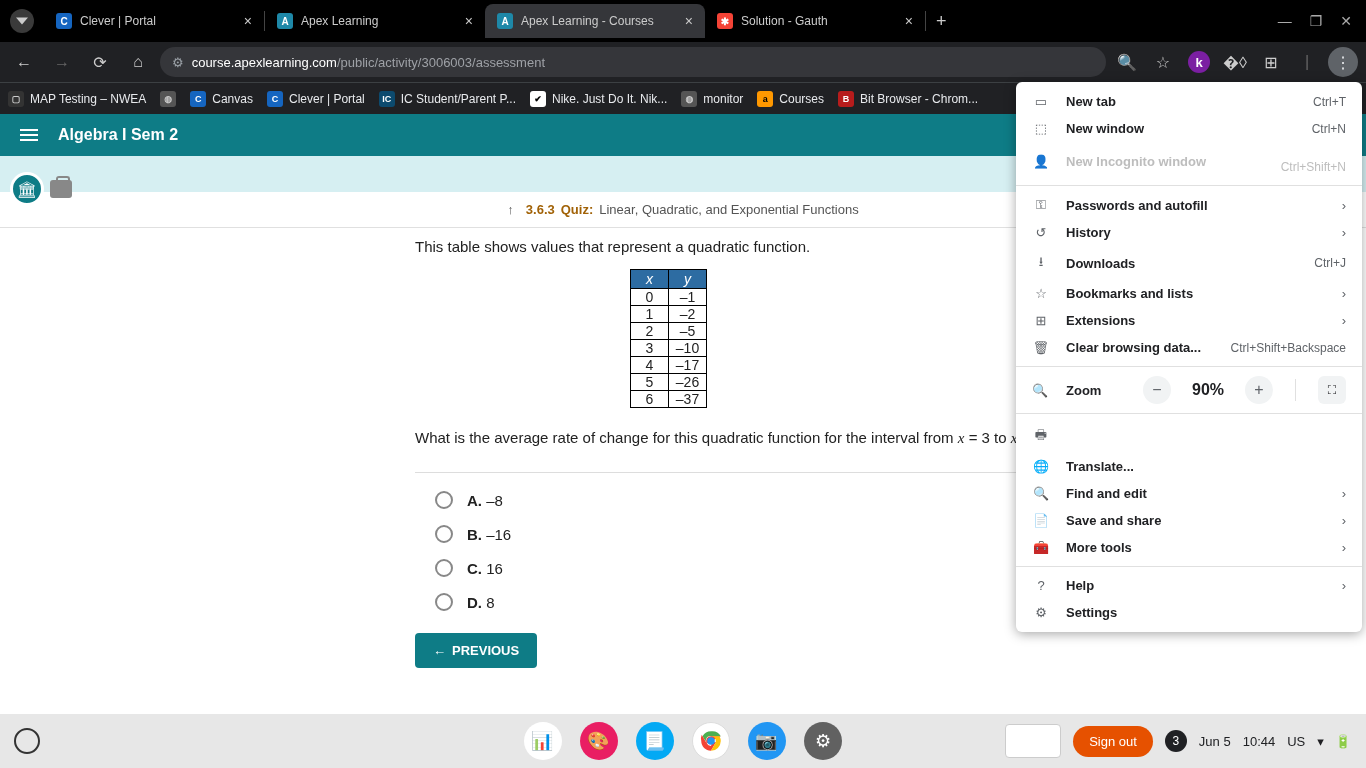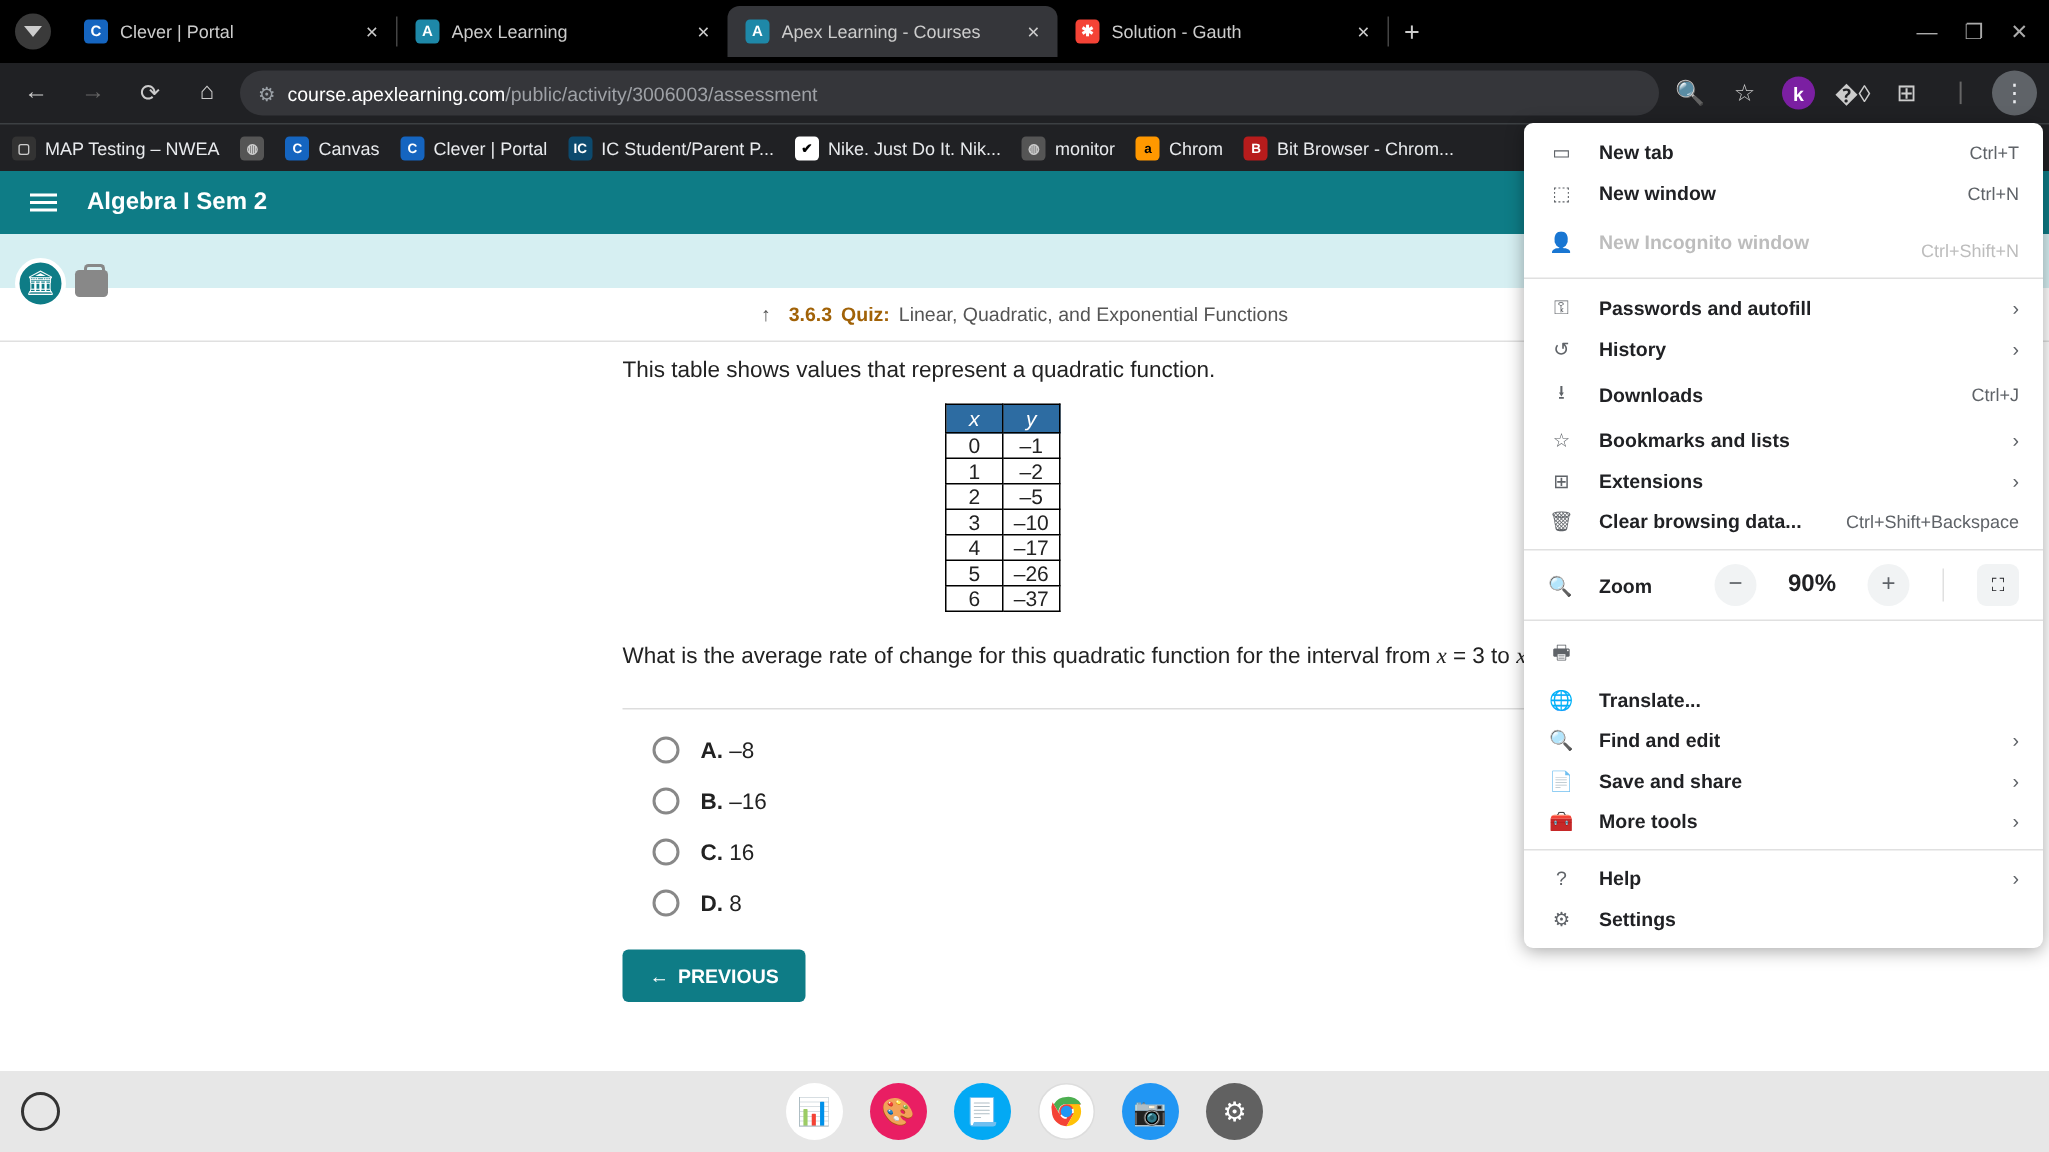--- a/index.html
+++ b/index.html
@@ -170,21 +170,21 @@
   <div class="bm">
       <span class="fav" style="background:#fff;color:#000">✔</span>
       <span>Nike. Just Do It. Nik...</span>
     </div>
   <div class="bm">
       <span class="fav" style="background:#555;color:#ccc">◍</span>
       <span>monitor</span>
     </div>
   <div class="bm">
       <span class="fav" style="background:#ff9800;color:#000">a</span>
-      <span>Chrom</span>
+      <span>Courses</span>
     </div>
   <div class="bm">
       <span class="fav" style="background:#b71c1c;color:#fff">B</span>
       <span>Bit Browser - Chrom...</span>
     </div>
 </div>
 
 <div class="page">
   <div class="course-hdr">
     <div class="ham">
@@ -372,13 +372,23 @@
           <circle cx="24" cy="24" r="22" fill="#fff"></circle>
           <path fill="#4caf50" d="M24 6a18 18 0 00-15.6 9l9.3 16.1A9 9 0 0124 15h18A18 18 0 0024 6z"></path>
           <path fill="#f44336" d="M42 15H24a9 9 0 00-7.8 13.5l-9.3-16A18 18 0 006 24c0 9.9 8.1 18 18 18l9.3-16.1A9 9 0 0024 33a9 9 0 01-7.8-4.5"></path>
           <path fill="#ffc107" d="M33.3 25.9L24 42a18 18 0 0018-18 18 18 0 00-2.4-9H24a9 9 0 019 9 9 9 0 01-1.2 4.5"></path>
           <circle cx="24" cy="24" r="7" fill="#2196f3"></circle>
         </svg>
       </div>
     <div class="app-ic" style="background:#2196f3">📷</div>
     <div class="app-ic" style="background:#616161">⚙</div>
   </div>
+  <div class="shelf-r">
+    <div class="shelf-card"></div>
+    <button class="signout">Sign out</button>
+    <div class="count-badge">3</div>
+    <span class="st-txt">Jun 5</span>
+    <span class="st-txt">10:44</span>
+    <span class="st-txt">US</span>
+    <span class="st-txt">▾</span>
+    <span class="st-txt">🔋</span>
+  </div>
 </div>
 
 </body></html>

